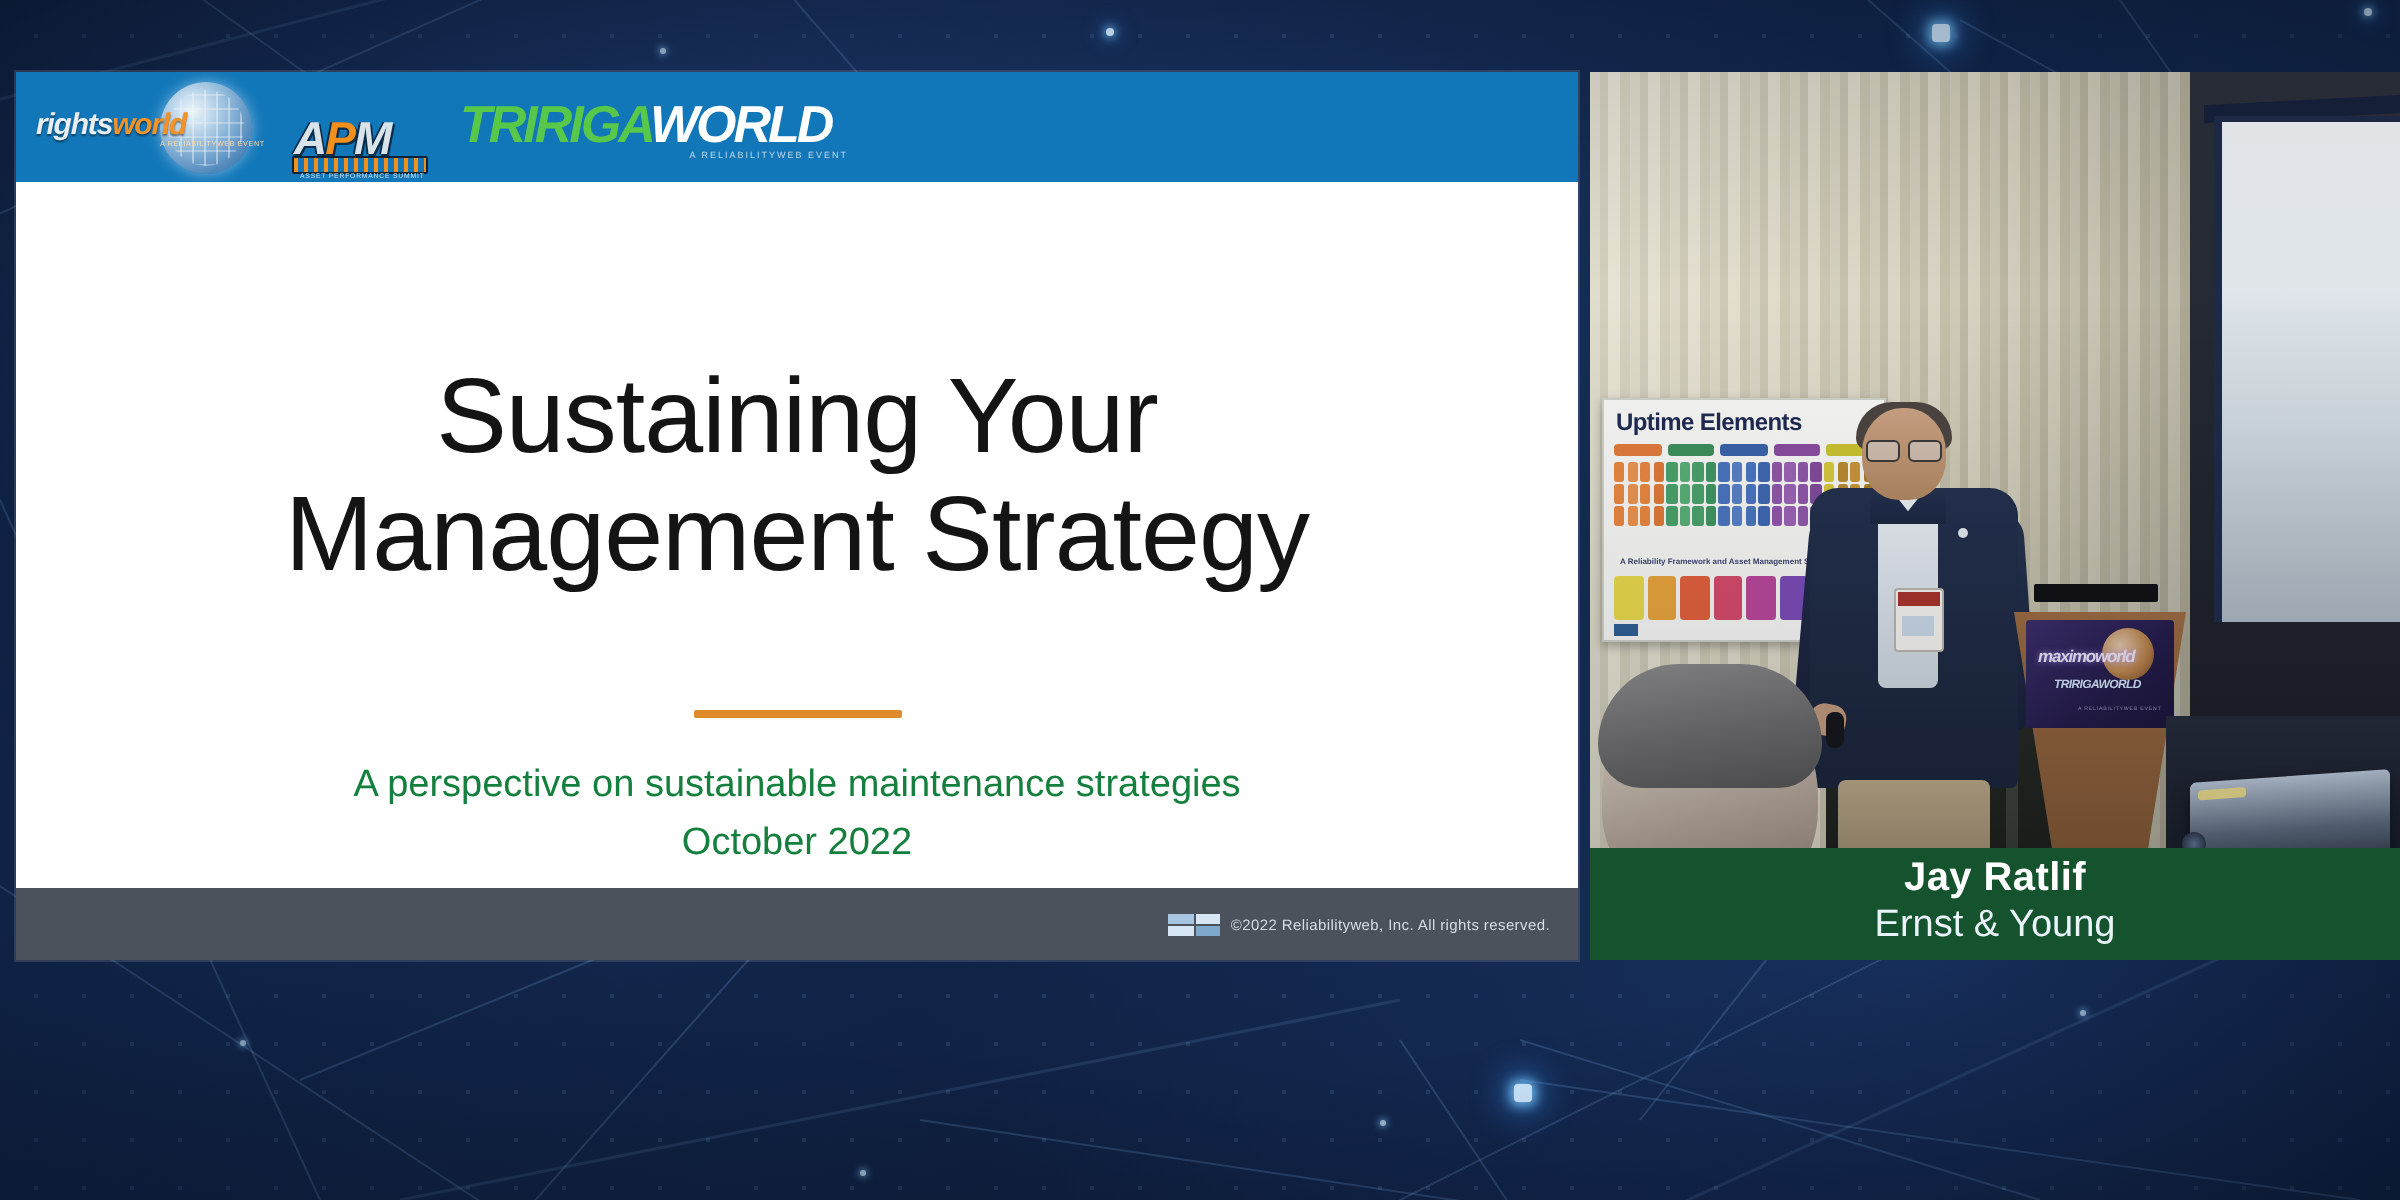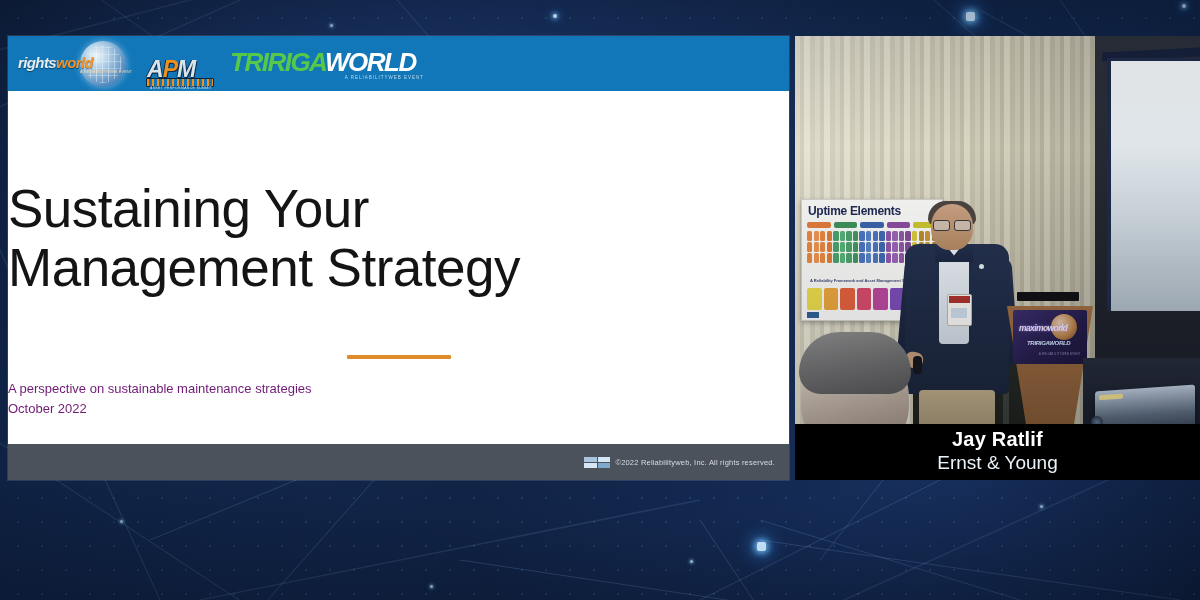--- a/index.html
+++ b/index.html
@@ -98,31 +98,31 @@
     letter-spacing:-1.5px;white-space:nowrap;
   }
   .trw-word .g{color:#57c84a;}
   .trw-word .w{color:#ffffff;}
   .trw-sub{
     position:absolute;right:6px;top:32px;font-size:4.5px;color:#bcd8ea;letter-spacing:1px;white-space:nowrap;
   }
 
   .slide-body{position:absolute;left:0;top:55px;right:0;bottom:36px;background:#fff;}
   .slide-title{
-    position:absolute;left:0;right:0;top:88px;text-align:left;
+    position:absolute;left:0;right:0;top:88px;text-align:center;
     font-size:53px;line-height:1.12;color:#141414;font-weight:normal;
     letter-spacing:-.5px;
   }
   .slide-rule{
     position:absolute;left:50%;transform:translateX(-50%);top:264px;
     width:104px;height:4px;background:#e08b2a;border-radius:1px;
   }
   .slide-sub{
-    position:absolute;left:0;right:0;top:288px;
-    font-size:13px;line-height:1.5;color:#701a75;
+    position:absolute;left:0;right:0;top:288px;text-align:center;
+    font-size:19px;line-height:1.5;color:#15803d;
   }
   .slide-footer{
     position:absolute;left:0;bottom:0;width:100%;height:36px;
     background:#4c525c;display:flex;align-items:center;justify-content:flex-end;
   }
   .foot-mark{
     width:26px;height:11px;margin-right:5px;display:grid;
     grid-template-columns:1fr 1fr;grid-template-rows:1fr 1fr;gap:1px;
   }
   .foot-mark i{display:block;background:#a8c6e0;}
@@ -307,21 +307,21 @@
   }
   .proj-lens{
     position:absolute;left:296px;top:380px;width:12px;height:12px;border-radius:50%;
     background:radial-gradient(circle,#5f7391,#161c28);
   }
   .video-grade{
     position:absolute;inset:0;
     background:linear-gradient(180deg,rgba(10,14,26,.10) 0%,rgba(10,14,26,0) 25%,rgba(8,12,22,.18) 100%);
   }
   .name-bar{
-    position:absolute;left:0;bottom:0;width:100%;height:56px;background:#000000;
+    position:absolute;left:0;bottom:0;width:100%;height:56px;background:#14532d;
     display:flex;flex-direction:column;align-items:center;justify-content:center;
   }
   .name-main{font-size:20px;font-weight:bold;color:#ffffff;line-height:1.1;letter-spacing:.2px;}
   .name-org{font-size:19px;color:#eaf3fa;line-height:1.3;margin-top:1px;}
 </style>
 </head>
 <body>
 
 <div id="stage">
 

